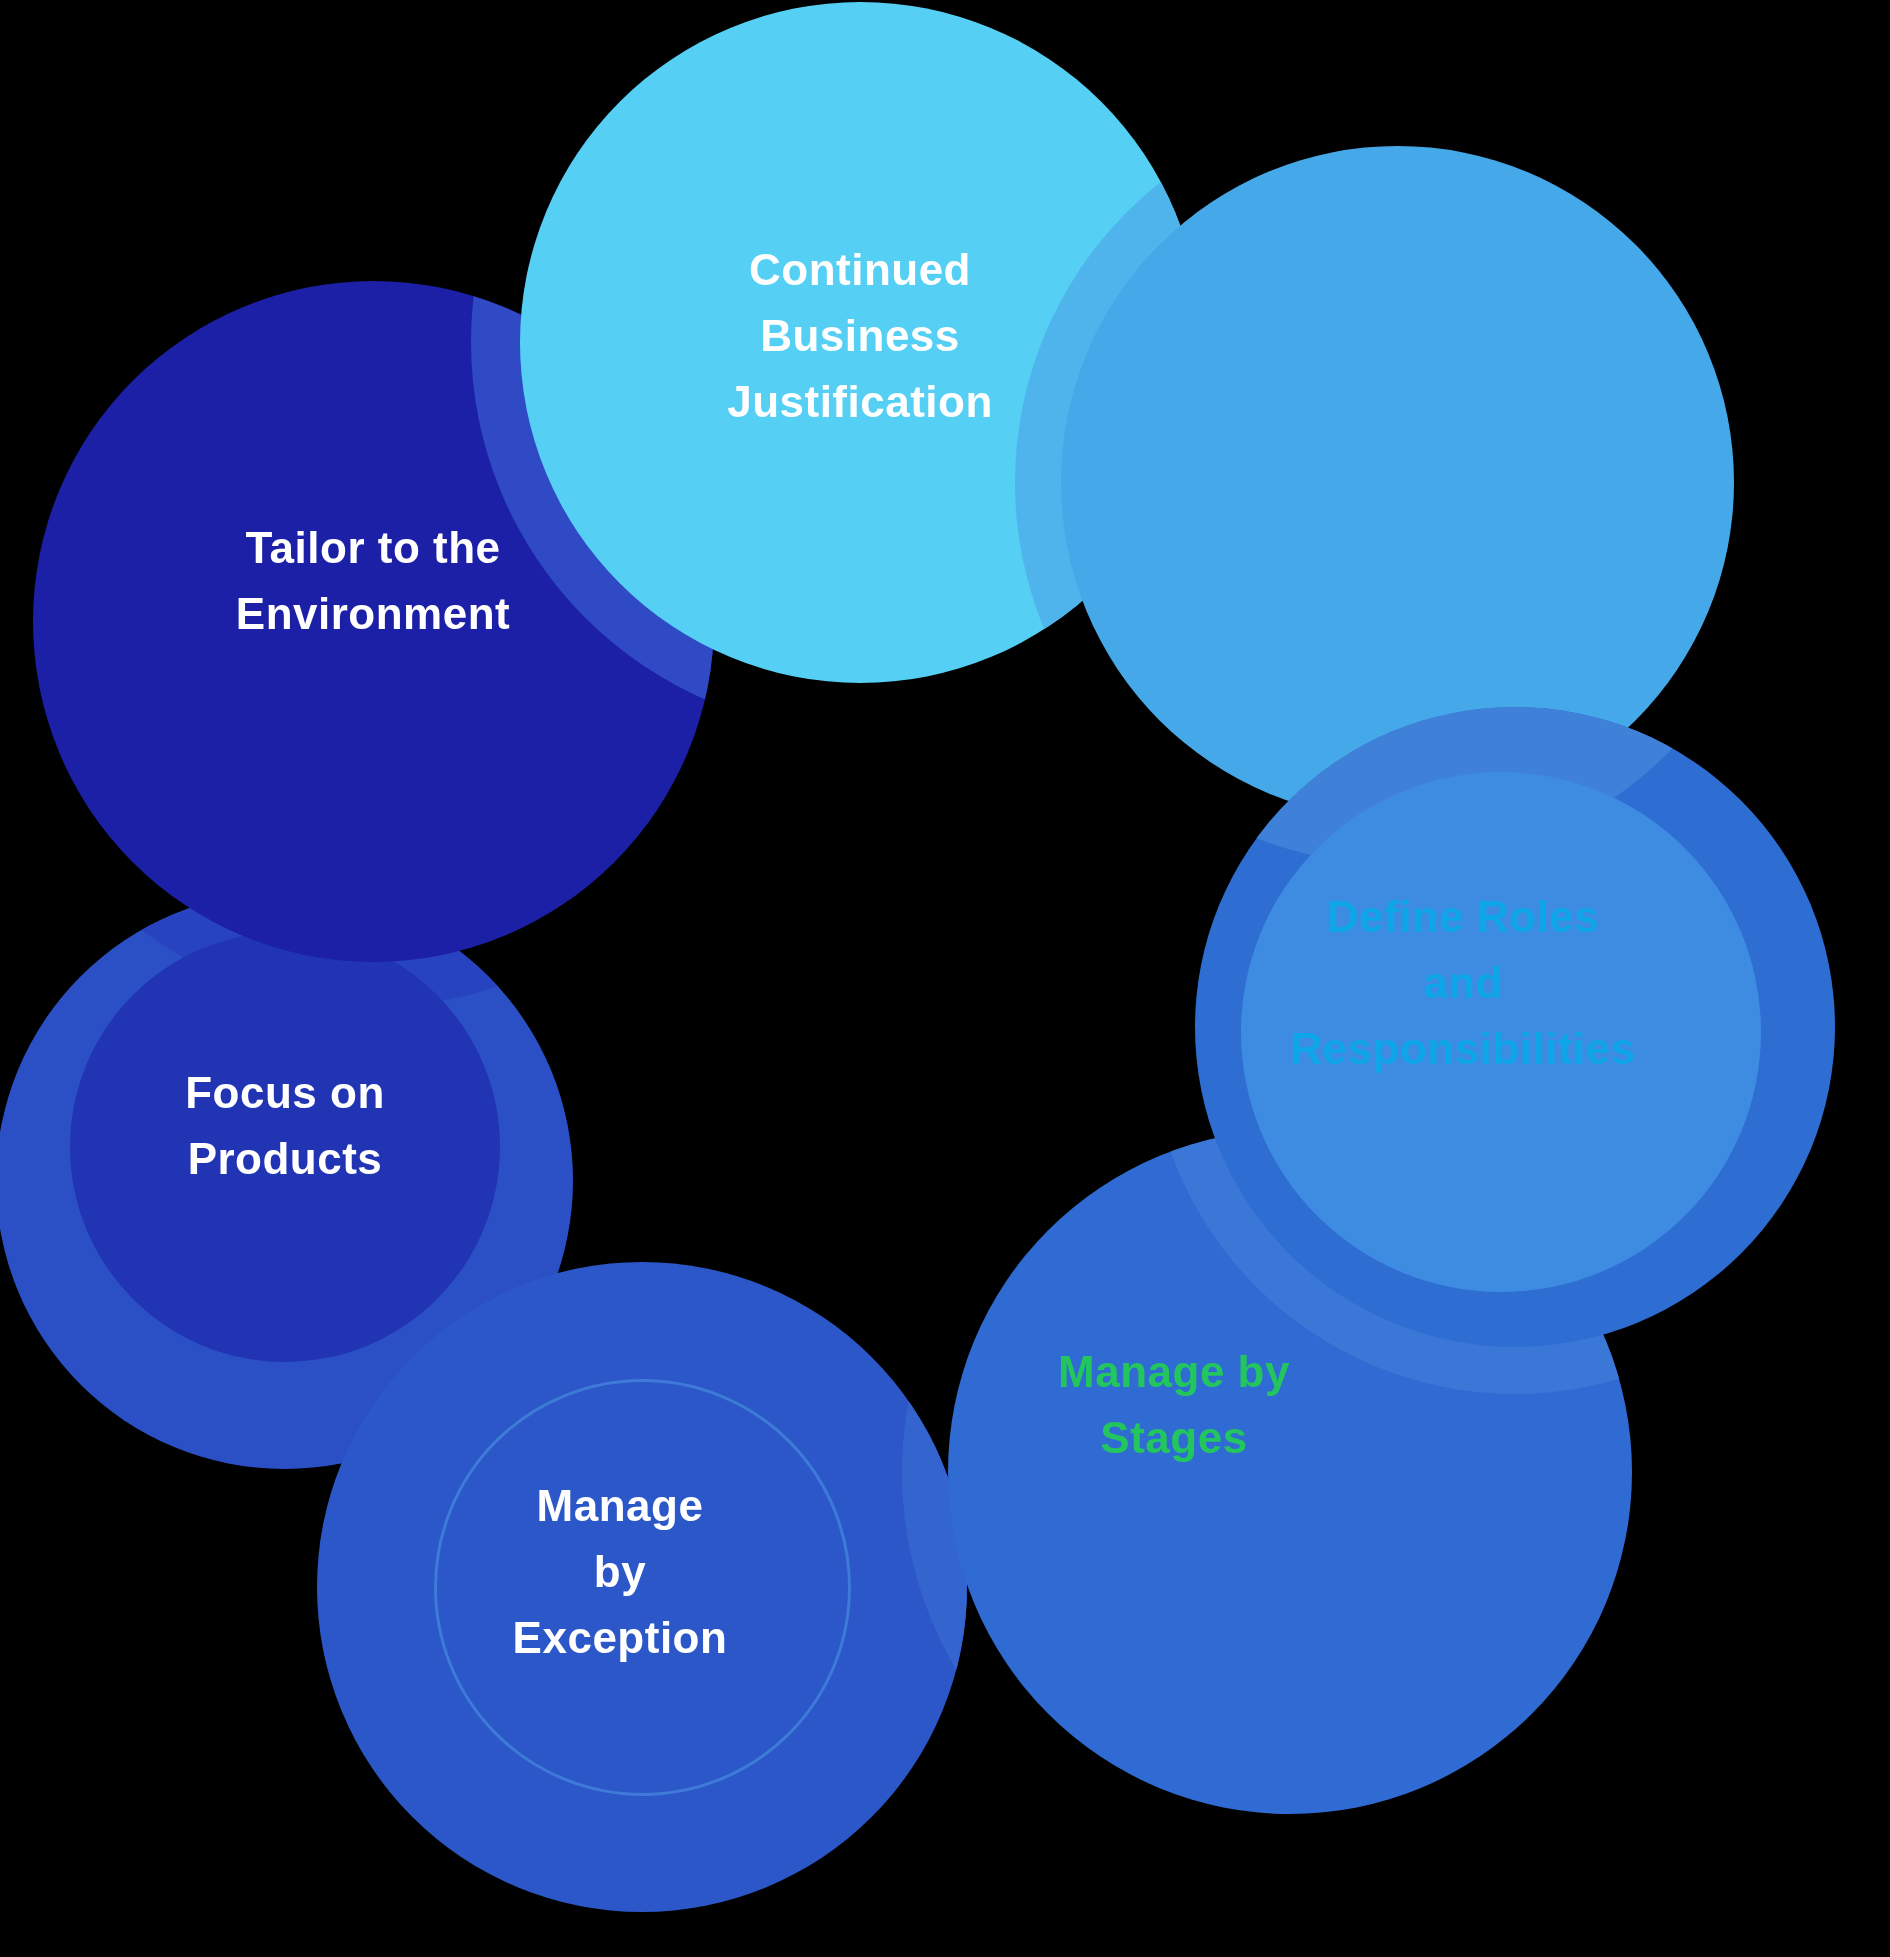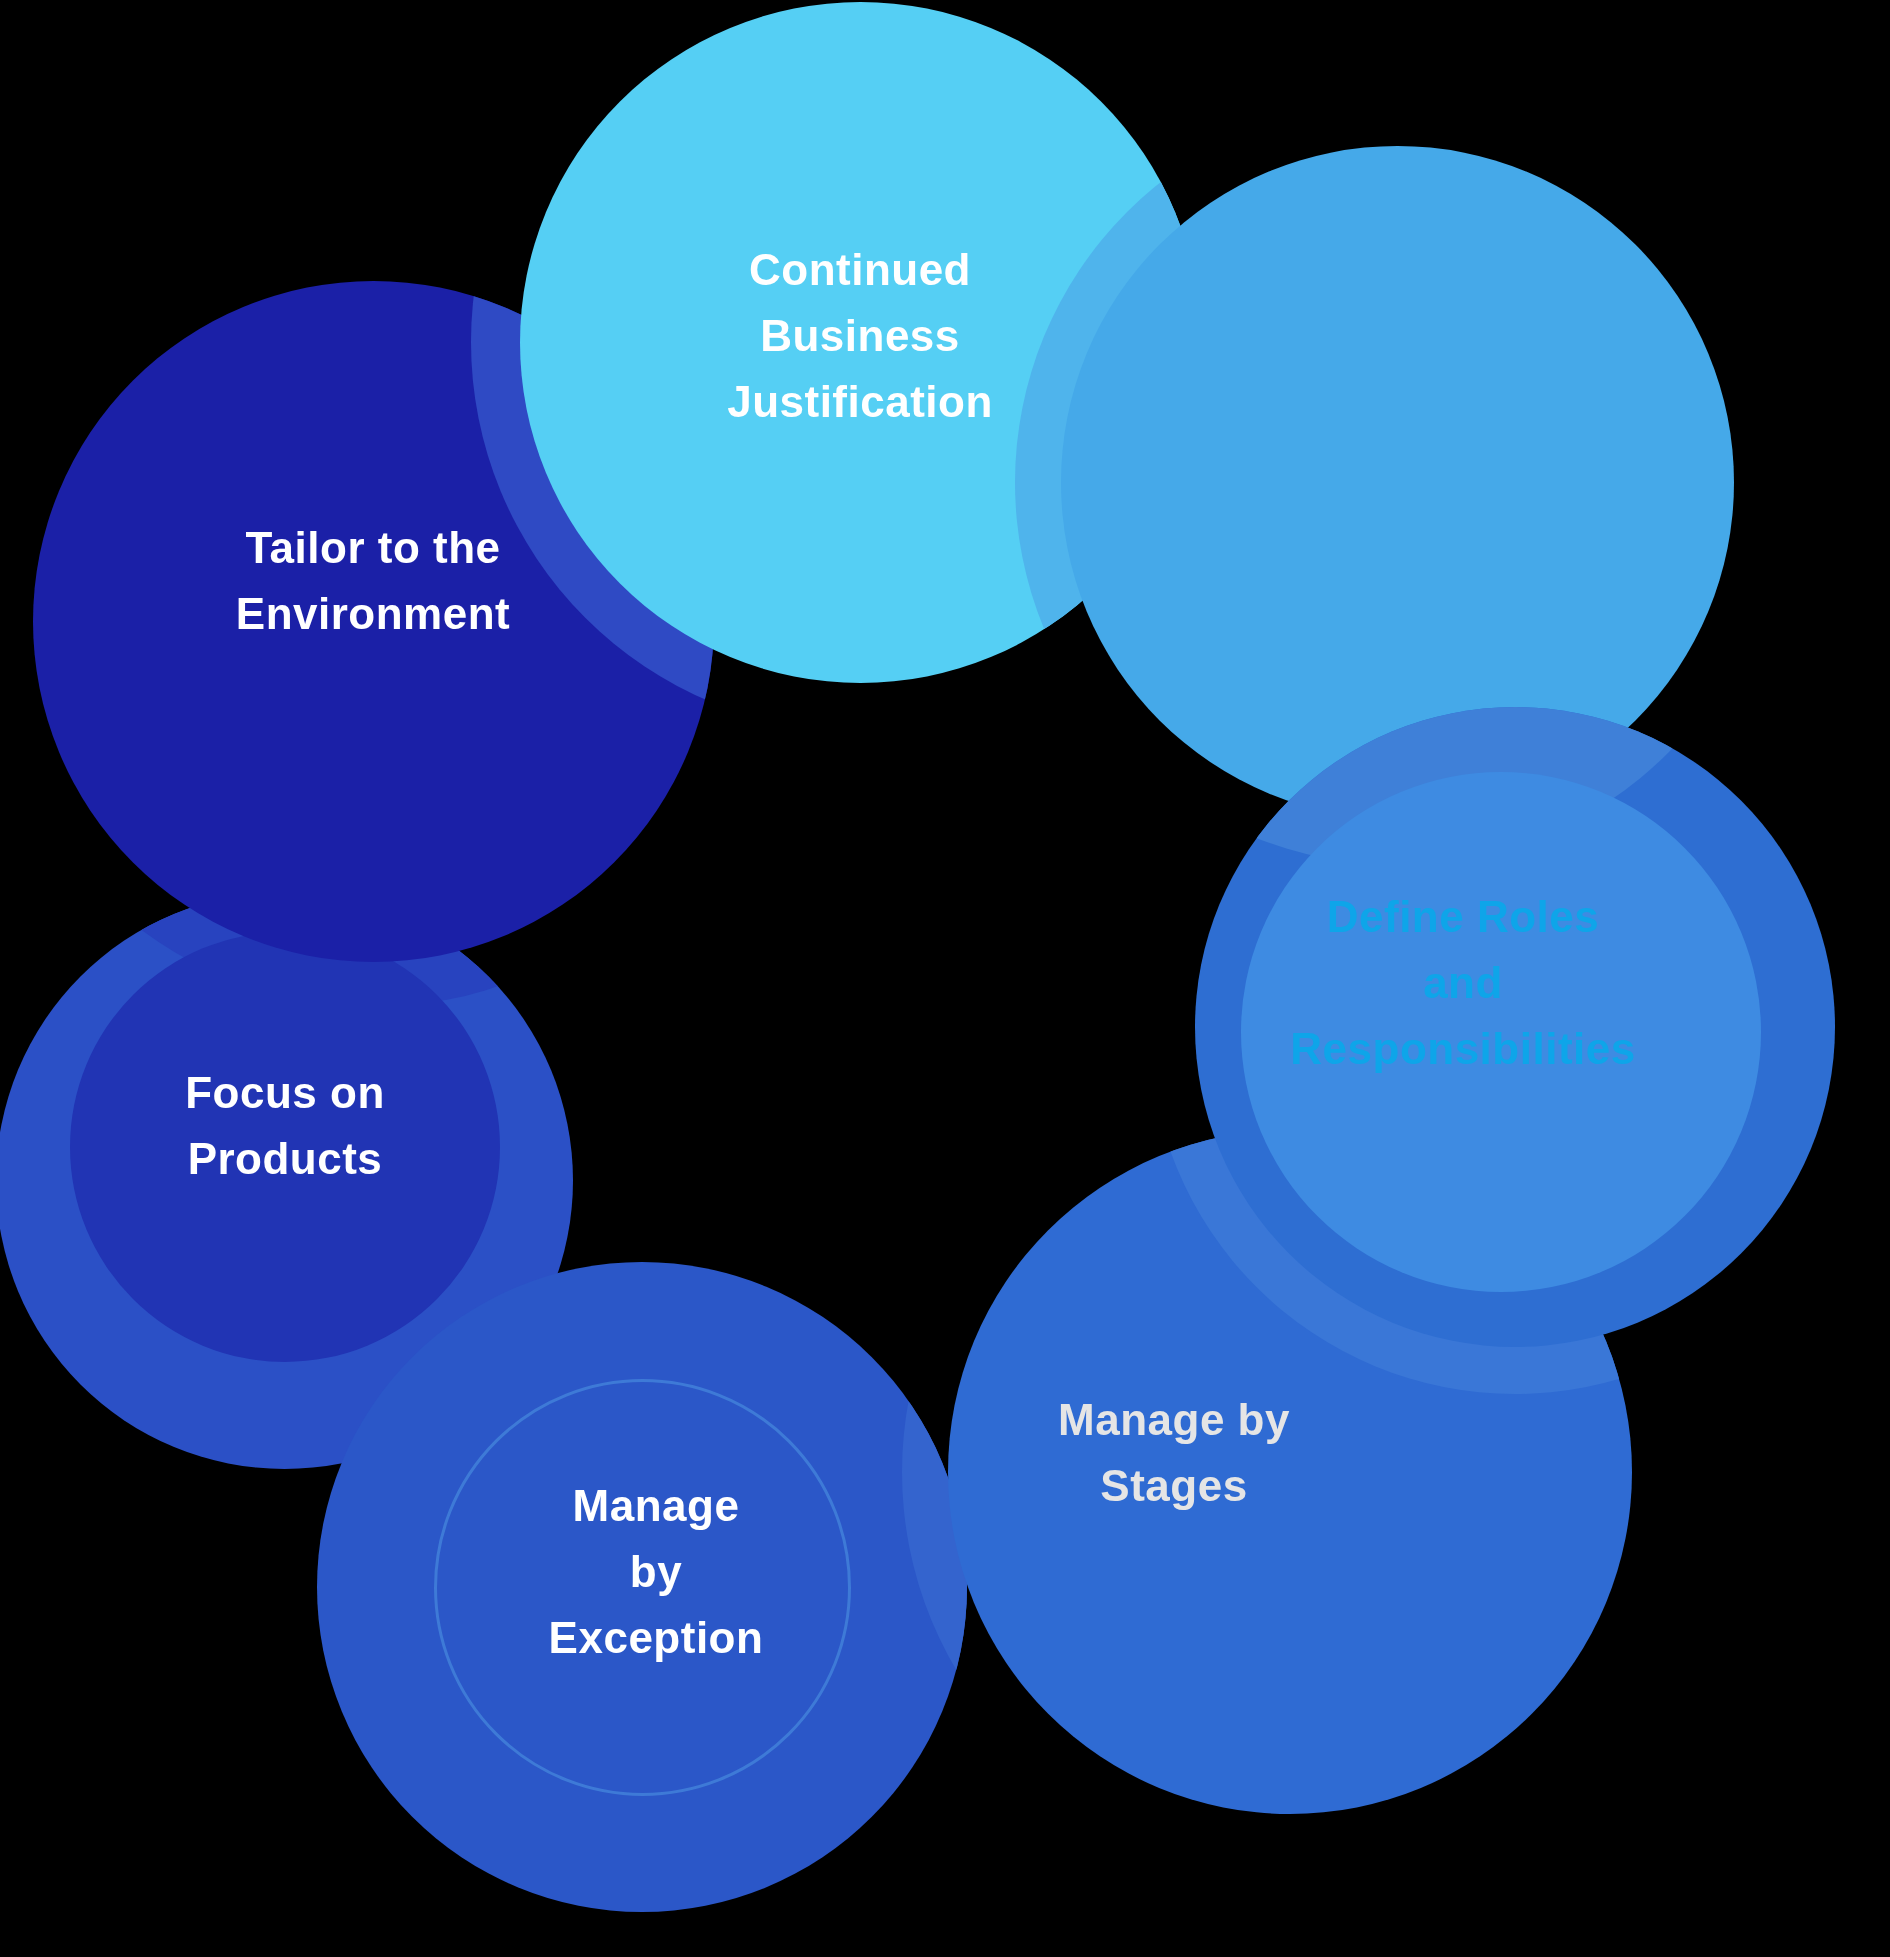--- a/index.html
+++ b/index.html
@@ -43,21 +43,21 @@
 
   #define{left:1195px;top:707px;width:640px;height:640px;z-index:8;}
   #halo-learning-in-define{left:-180px;top:-607px;width:765px;height:765px;}
   #define-inner{left:46px;top:65px;width:520px;height:520px;}
 
   
   #label-continued{left:860px;top:336px;}
   #label-learning{left:1391px;top:475px;}
   #label-define{left:1463px;top:983px;}
   #label-stages{left:1174px;top:1405px;}
-  #label-exception{left:656px;top:1572px;}
+  #label-exception{left:620px;top:1572px;}
   #label-focus{left:285px;top:1126px;}
   #label-tailor{left:373px;top:581px;}
 </style>
 </head>
 <body>
 
 <div class="stage" style="background-color: rgb(0, 0, 0); padding-left: 9px;">
 
   <div class="circle" id="focus-outer" style="background-color: rgb(43, 80, 198);">
     <div class="halo" id="halo-tailor-in-focus" style="background-color: rgb(40, 67, 191);"></div>
@@ -87,21 +87,21 @@
     <div class="halo" id="halo-learning-in-define" style="background-color: rgb(63, 128, 216);"></div>
     <div class="subcircle" id="define-inner" style="background-color: rgb(62, 139, 226);"></div>
   </div>
 
   <div class="label" id="label-continued" style="color: rgb(255, 255, 255);">Continued
 Business
 Justification</div>
   <div class="label" id="label-define" style="color: #0ea5e9;">Define Roles
 and
 Responsibilities</div>
-  <div class="label" id="label-stages" style="color: #e5e5e5; margin-top: 48px;">Manage by
+  <div class="label" id="label-stages" style="color: #22c55e;">Manage by
 Stages</div>
   <div class="label" id="label-exception" style="color: rgb(255, 255, 255);">Manage
 by
 Exception</div>
   <div class="label" id="label-focus" style="color: rgb(255, 255, 255);">Focus on
 Products</div>
   <div class="label" id="label-tailor" style="color: rgb(255, 255, 255);">Tailor to the
 Environment</div>
 
 </div>

